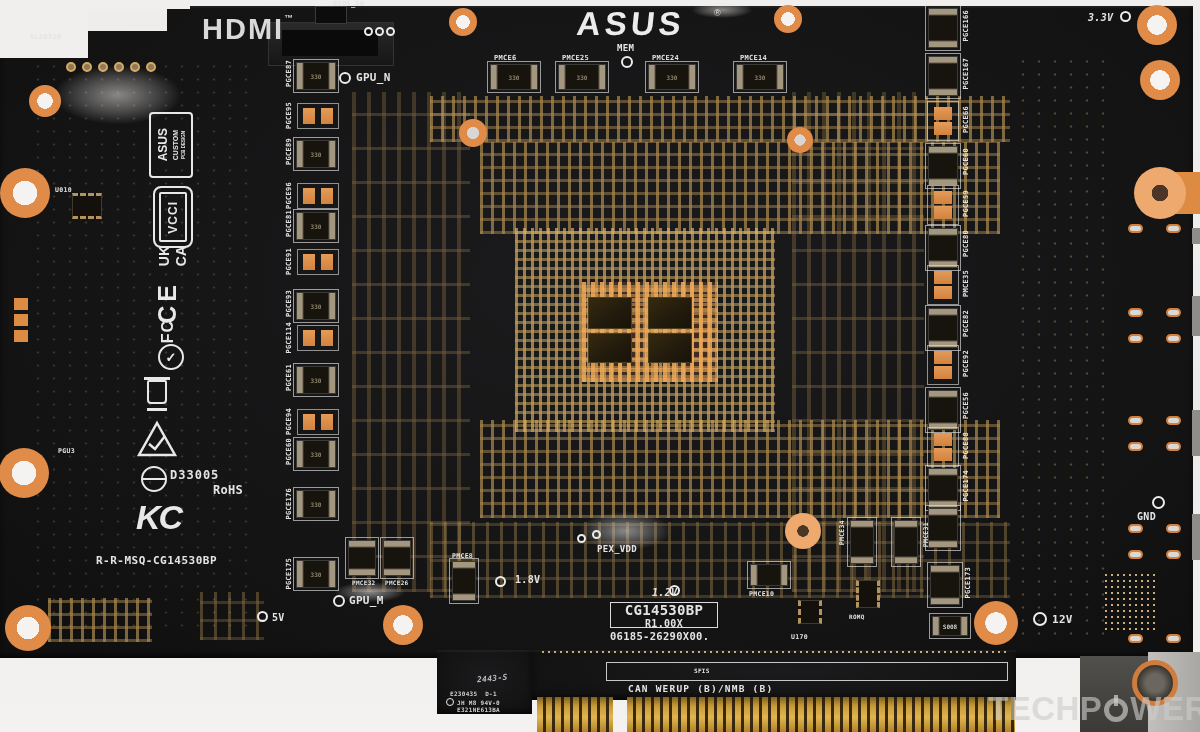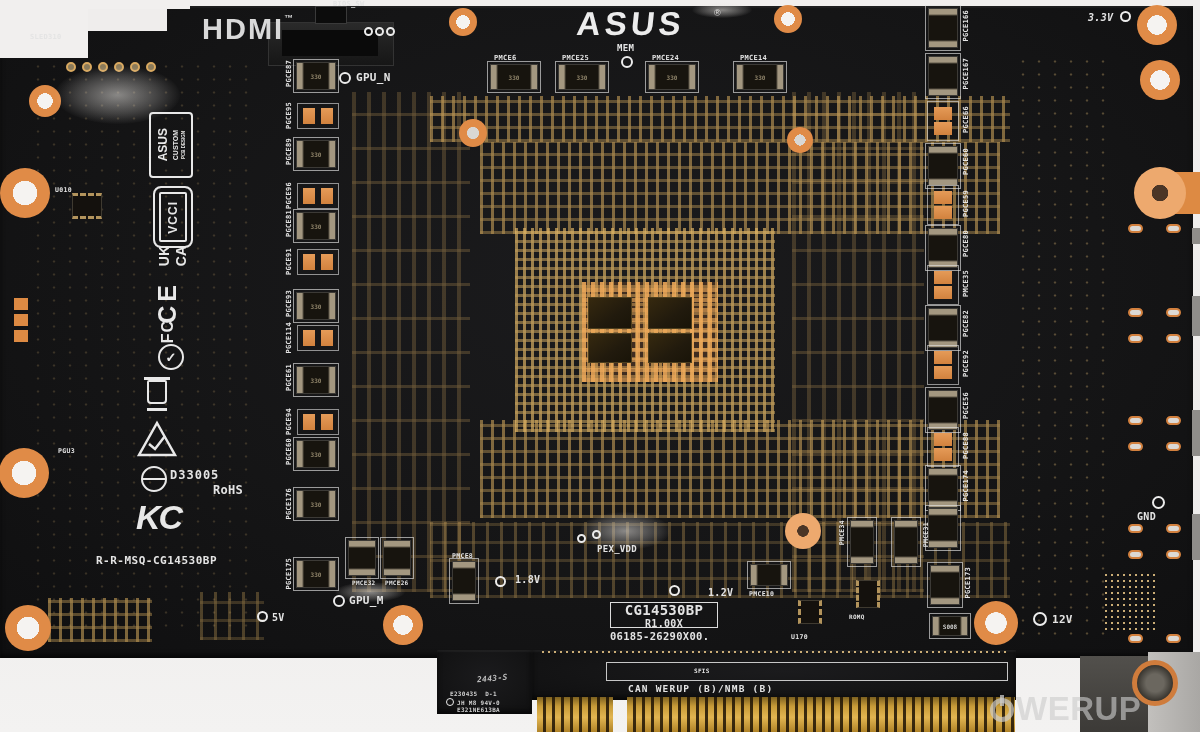--- a/index.html
+++ b/index.html
@@ -282,21 +282,21 @@
   <div class="tp" style="left:333px;top:595px;width:12px;height:12px;"></div>
   <div class="silk" style="left:349px;top:594px;font-size:11px;">GPU_M</div>
   <div class="tp" style="left:257px;top:611px;width:11px;height:11px;"></div>
   <div class="silk" style="left:272px;top:612px;font-size:10px;">5V</div>
   <div class="tp" style="left:495px;top:576px;width:11px;height:11px;"></div>
   <div class="silk" style="left:515px;top:574px;font-size:10px;">1.8V</div>
   <div class="tp" style="left:577px;top:534px;width:9px;height:9px;"></div>
   <div class="tp" style="left:592px;top:530px;width:9px;height:9px;"></div>
   <div class="silk" style="left:597px;top:544px;font-size:9px;">PEX_VDD</div>
   <div class="tp" style="left:669px;top:585px;width:11px;height:11px;"></div>
-  <div class="silk" style="left:708px;top:587px;font-size:10px;">1.2V</div>
+  <div class="silk" style="left:652px;top:587px;font-size:10px;font-style:italic;">1.2V</div>
   <div class="comp-h" style="left:750px;top:564px;width:38px;height:22px;"></div>
   <div class="silk" style="left:749px;top:590px;font-size:6.5px;">PMCE10</div>
   <div class="silk vtext" style="left:838px;top:520px;font-size:6.5px;">PMCE34</div>
   <div class="comp-v" style="left:850px;top:520px;width:24px;height:44px;"></div>
   <div class="comp-v" style="left:894px;top:520px;width:24px;height:44px;"></div>
   <div class="silk vtext" style="left:922px;top:522px;font-size:6.5px;">PMCE31</div>
   <div class="abs" style="left:798px;top:600px;width:24px;height:24px;background:#14110d;border:1px solid #3f3a30;border-left:3px dashed #b3945c;border-right:3px dashed #b3945c;box-sizing:border-box;"></div>
   <div class="silk" style="left:791px;top:633px;font-size:6.5px;">U170</div>
   <div class="abs" style="left:856px;top:580px;width:24px;height:28px;background:#14110d;border:1px solid #3f3a30;border-left:3px dashed #b3945c;border-right:3px dashed #b3945c;box-sizing:border-box;"></div>
   <div class="silk" style="left:849px;top:613px;font-size:6px;">ROMQ</div>
@@ -346,19 +346,20 @@
   <div class="silk" style="left:628px;top:683px;font-size:9.5px;letter-spacing:1.2px;">CAN WERUP (B)/NMB (B)</div>
 
   <div class="fingers" style="left:537px;top:697px;width:76px;"></div>
   <div class="fingers" style="left:627px;top:697px;width:388px;"></div>
 
   <div class="abs" style="left:1080px;top:656px;width:68px;height:76px;background:linear-gradient(180deg,#52504c,#3c3a37);"></div>
   <div class="abs" style="left:1148px;top:652px;width:52px;height:80px;background:linear-gradient(90deg,#c2c0bd,#a9a7a4);"></div>
   <div class="abs" style="left:1132px;top:660px;width:46px;height:46px;border-radius:50%;border:5px solid #cf7c3c;background:radial-gradient(circle,#6b675f 0 35%,#38352f 70%);box-sizing:border-box;"></div>
 
   <div class="wm" style="left:988px;top:690px;font-size:33px;">
+    <span>TECHP</span>
       <span class="power-o">
         <i></i>
       </span>
       <span>WERUP</span>
   </div>
 
 </div>
 
 </body></html>

